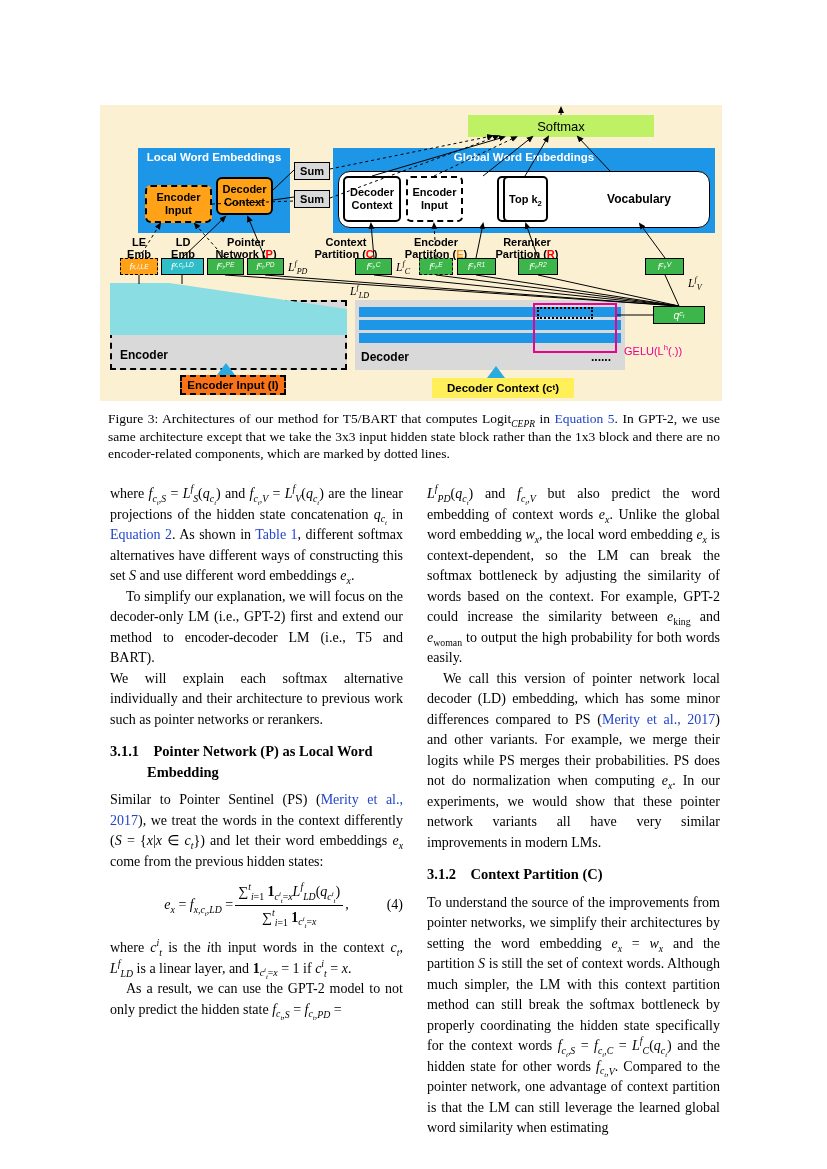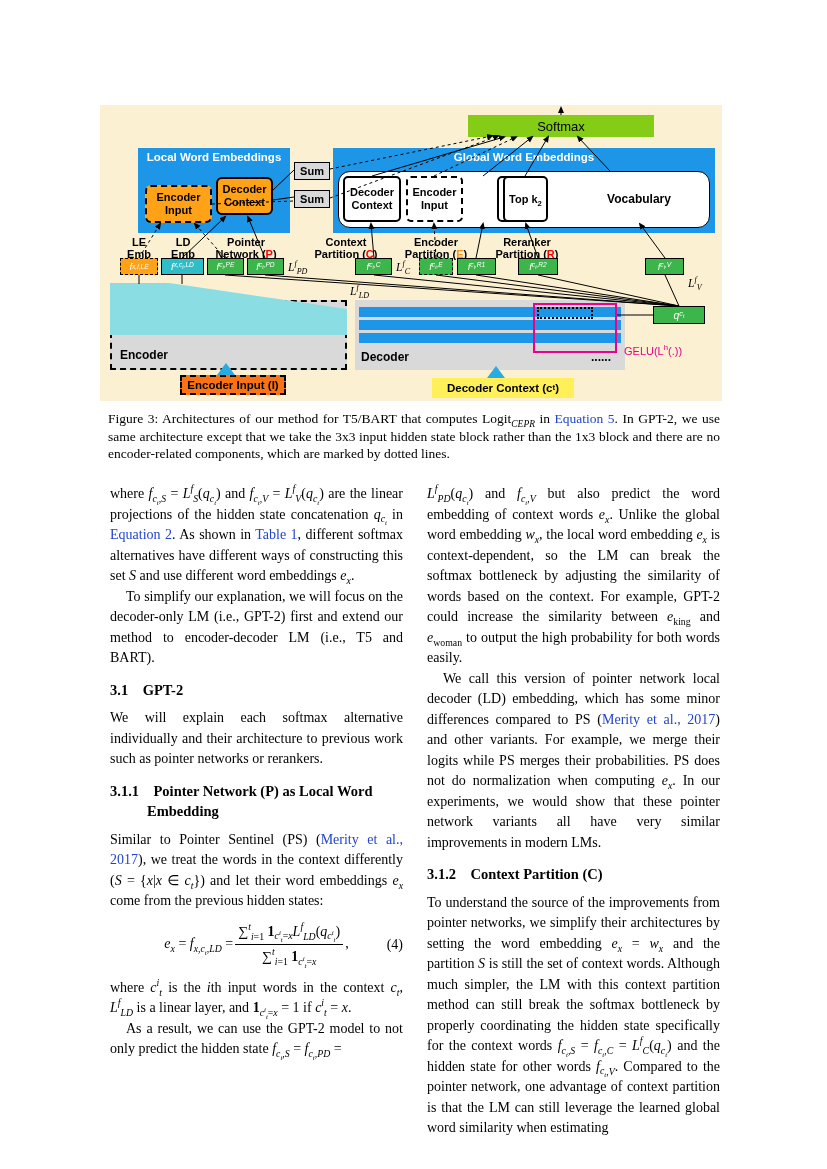--- a/index.html
+++ b/index.html
@@ -2,21 +2,21 @@
 <html><head>
 <meta charset="utf-8">
 <style>
   html,body{margin:0;padding:0;background:#fff;}
   .page{position:relative;width:827px;height:1169px;background:#ffffff;overflow:hidden;
         font-family:"Liberation Serif", serif;color:#000;}
   
   .fig{position:absolute;left:100px;top:105px;width:622px;height:296px;background:#FBF0D2;
        font-family:"Liberation Sans", sans-serif;}
   .fb{position:absolute;box-sizing:border-box;}
-  .softmax{background:#84cc16;display:flex;align-items:center;justify-content:center;
+  .softmax{background:#bef264;display:flex;align-items:center;justify-content:center;
            font-size:13px;}
   .blue{background:#1E96E8;}
   .boxtitle{color:#fff;font-weight:bold;font-size:11.5px;text-align:center;margin-top:3px;}
   .orangebox{background:#FFA217;border:2px solid #000;border-radius:6px;font-weight:bold;
              font-size:11px;display:flex;align-items:center;justify-content:center;
              text-align:center;line-height:1.15;}
   .dashedb{border-style:dashed !important;}
   .graybox{background:#D9D9D9;border:1.5px solid #000;font-weight:bold;font-size:11px;
            display:flex;align-items:center;justify-content:center;}
   .wround{background:#fff;border:1.5px solid #000;border-radius:12px;}
@@ -199,21 +199,20 @@
       <line x1="82" y1="170" x2="82" y2="179" stroke="#000" stroke-width="1"></line>
       <line x1="517" y1="210" x2="553" y2="210" stroke="#000" stroke-width="1"></line>
     </svg>
   </div>
 
   <div class="caption">Figure 3: Architectures of our method for T5/BART that computes Logit<sub><i>CEPR</i></sub> in <span class="link">Equation 5</span>. In GPT-2, we use same architecture except that we take the 3x3 input hidden state block rather than the 1x3 block and there are no encoder-related components, which are marked by dotted lines.</div>
 
   <div class="col col-l">
     <p class="para">where <i>f</i><sub><i>c<sub>t</sub></i>,<i>S</i></sub> = <i>L</i><sup><i>f</i></sup><sub><i>S</i></sub>(<i>q</i><sub><i>c<sub>t</sub></i></sub>) and <i>f</i><sub><i>c<sub>t</sub></i>,<i>V</i></sub> = <i>L</i><sup><i>f</i></sup><sub><i>V</i></sub>(<i>q</i><sub><i>c<sub>t</sub></i></sub>) are the linear projections of the hidden state concatenation <i>q</i><sub><i>c<sub>t</sub></i></sub> in <span class="link">Equation 2</span>. As shown in <span class="link">Table 1</span>, different softmax alternatives have different ways of constructing this set <i>S</i> and use different word embeddings <i>e</i><sub><i>x</i></sub>.</p>
     <p class="para ind">To simplify our explanation, we will focus on the decoder-only LM (i.e., GPT-2) first and extend our method to encoder-decoder LM (i.e., T5 and BART).</p>
-    <h2 class="sec">3.1 GPT-2</h2>
     <p class="para">We will explain each softmax alternative individually and their architecture to previous work such as pointer networks or rerankers.</p>
     <h3 class="sec hang">3.1.1 Pointer Network (P) as Local Word Embedding</h3>
     <p class="para">Similar to Pointer Sentinel (PS) (<span class="link">Merity et al., 2017</span>), we treat the words in the context differently (<i>S</i> = {<i>x</i>|<i>x</i> ∈ <i>c<sub>t</sub></i>}) and let their word embeddings <i>e</i><sub><i>x</i></sub> come from the previous hidden states:</p>
     <div class="eqrow">
       <span><i>e</i><sub><i>x</i></sub> = <i>f</i><sub><i>x</i>,<i>c<sub>t</sub></i>,<i>LD</i></sub> =</span>
       <span class="frac">
         <span class="num">∑<sup><i>t</i></sup><sub><i>i</i>=1</sub> <b>1</b><sub><i>c</i><sup><i>i</i></sup><sub><i>t</i></sub>=<i>x</i></sub><i>L</i><sup><i>f</i></sup><sub><i>LD</i></sub>(<i>q</i><sub><i>c</i><sup><i>i</i></sup><sub><i>t</i></sub></sub>)</span>
         <span class="den">∑<sup><i>t</i></sup><sub><i>i</i>=1</sub> <b>1</b><sub><i>c</i><sup><i>i</i></sup><sub><i>t</i></sub>=<i>x</i></sub></span>
       </span>
       <span>,</span>

